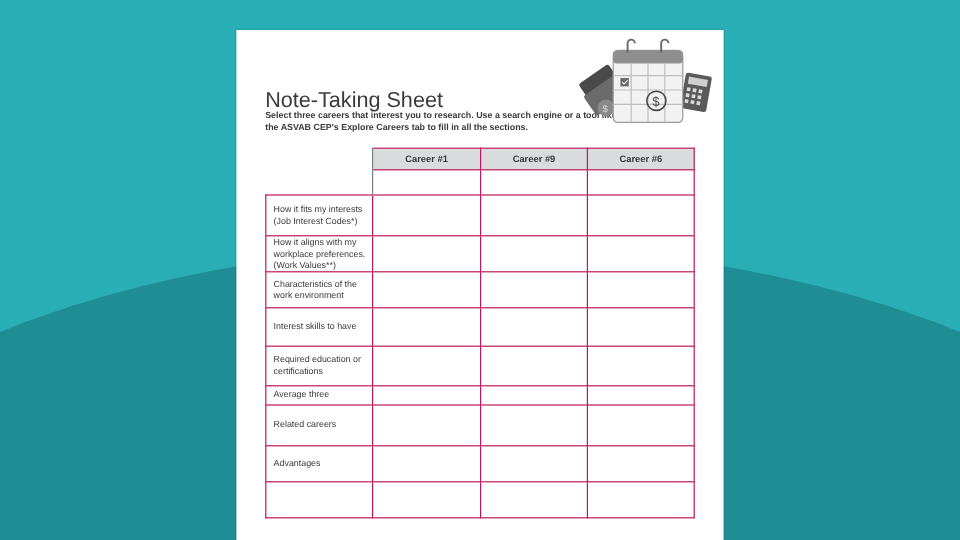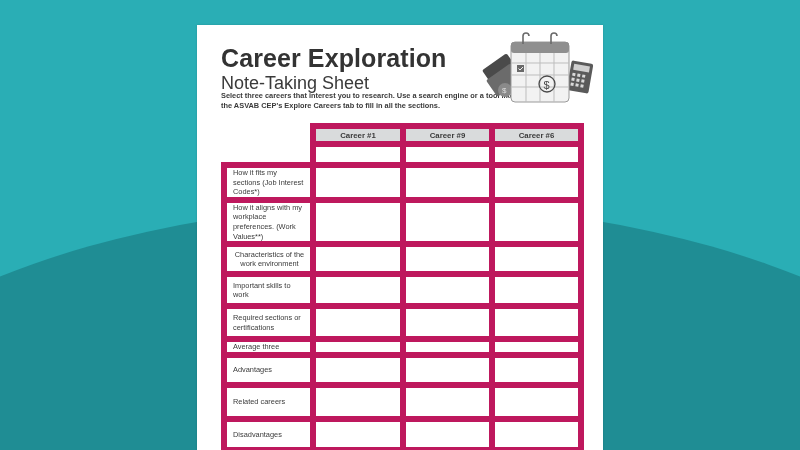--- a/index.html
+++ b/index.html
@@ -63,21 +63,21 @@
       height: 80px;
     }
     table.notes {
       position: absolute;
       left: 24px;
       top: 98px;
       border-collapse: collapse;
       table-layout: fixed;
     }
     table.notes td, table.notes th {
-      border: 6px solid #be185d;
+      border: 1px solid #be185d;
       padding: 0;
     }
     table.notes th {
       background: #d9dbdc;
       height: 18px;
       font-size: 7.8px;
       font-weight: bold;
       color: #3a3a3a;
       text-align: center;
     }
@@ -99,21 +99,20 @@
     col.c1 { width: 90px; }
     col.c2 { width: 89px; }
     col.c3 { width: 89px; }
   </style>
 </head>
 <body>
 
 <div class="bg-arc"></div>
 
 <div class="paper">
-  <div class="title">Career Exploration</div>
   <div class="subtitle">Note-Taking Sheet</div>
   <div class="instructions">Select three careers that interest you to research. Use a search engine or a tool like the ASVAB CEP's Explore Careers tab to fill in all the sections.</div>
 
   <svg class="illustration" viewBox="0 0 120 80">
     <g>
       <rect x="6" y="30" width="30" height="20" rx="2" transform="rotate(-35 21 40)" fill="#4a4a4a"></rect>
       <rect x="10" y="40" width="30" height="20" rx="2" transform="rotate(-35 25 50)" fill="#6b6b6b"></rect>
       <circle cx="26" cy="60" r="7" fill="#8a8a8a"></circle>
       <text x="23" y="63" font-size="8" fill="#ddd" font-family="Liberation Sans, sans-serif">$</text>
     </g>
@@ -172,69 +171,63 @@
       </tr>
     </thead>
     <tbody id="table-body">
         <tr style="height: 21px;">
           <td class="corner"></td>
           <td class="cell"></td>
           <td class="cell"></td>
           <td class="cell"></td>
         </tr>
         <tr style="height: 34px;">
-          <td class="label">How it fits my sections (Job Interest Codes*)</td>
+          <td class="label">How it fits my interests (Job Interest Codes*)</td>
           <td class="cell"></td>
           <td class="cell"></td>
           <td class="cell"></td>
         </tr>
         <tr style="height: 23px;">
           <td class="label">How it aligns with my workplace preferences. (Work Values**)</td>
           <td class="cell"></td>
           <td class="cell"></td>
           <td class="cell"></td>
         </tr>
-        <tr style="height: 30px; text-align: center;">
+        <tr style="height: 30px;">
           <td class="label">Characteristics of the work environment</td>
           <td class="cell"></td>
           <td class="cell"></td>
           <td class="cell"></td>
         </tr>
         <tr style="height: 32px;">
-          <td class="label">Important skills to work</td>
+          <td class="label">Interest skills to have</td>
           <td class="cell"></td>
           <td class="cell"></td>
           <td class="cell"></td>
         </tr>
         <tr style="height: 33px;">
-          <td class="label">Required sections or certifications</td>
+          <td class="label">Required education or certifications</td>
           <td class="cell"></td>
           <td class="cell"></td>
           <td class="cell"></td>
         </tr>
         <tr style="height: 16px;">
           <td class="label">Average three</td>
           <td class="cell"></td>
           <td class="cell"></td>
           <td class="cell"></td>
         </tr>
+        <tr style="height: 34px;">
+          <td class="label">Related careers</td>
+          <td class="cell"></td>
+          <td class="cell"></td>
+          <td class="cell"></td>
+        </tr>
         <tr style="height: 30px;">
           <td class="label">Advantages</td>
-          <td class="cell"></td>
-          <td class="cell"></td>
-          <td class="cell"></td>
-        </tr>
-        <tr style="height: 34px;">
-          <td class="label">Related careers</td>
-          <td class="cell"></td>
-          <td class="cell"></td>
-          <td class="cell"></td>
-        </tr>
-        <tr style="height: 31px;">
-          <td class="label">Disadvantages</td>
           <td class="cell"></td>
           <td class="cell"></td>
           <td class="cell"></td>
         </tr>
         <tr style="height: 30px;">
           <td class="label"></td>
           <td class="cell"></td>
           <td class="cell"></td>
           <td class="cell"></td>
         </tr>

